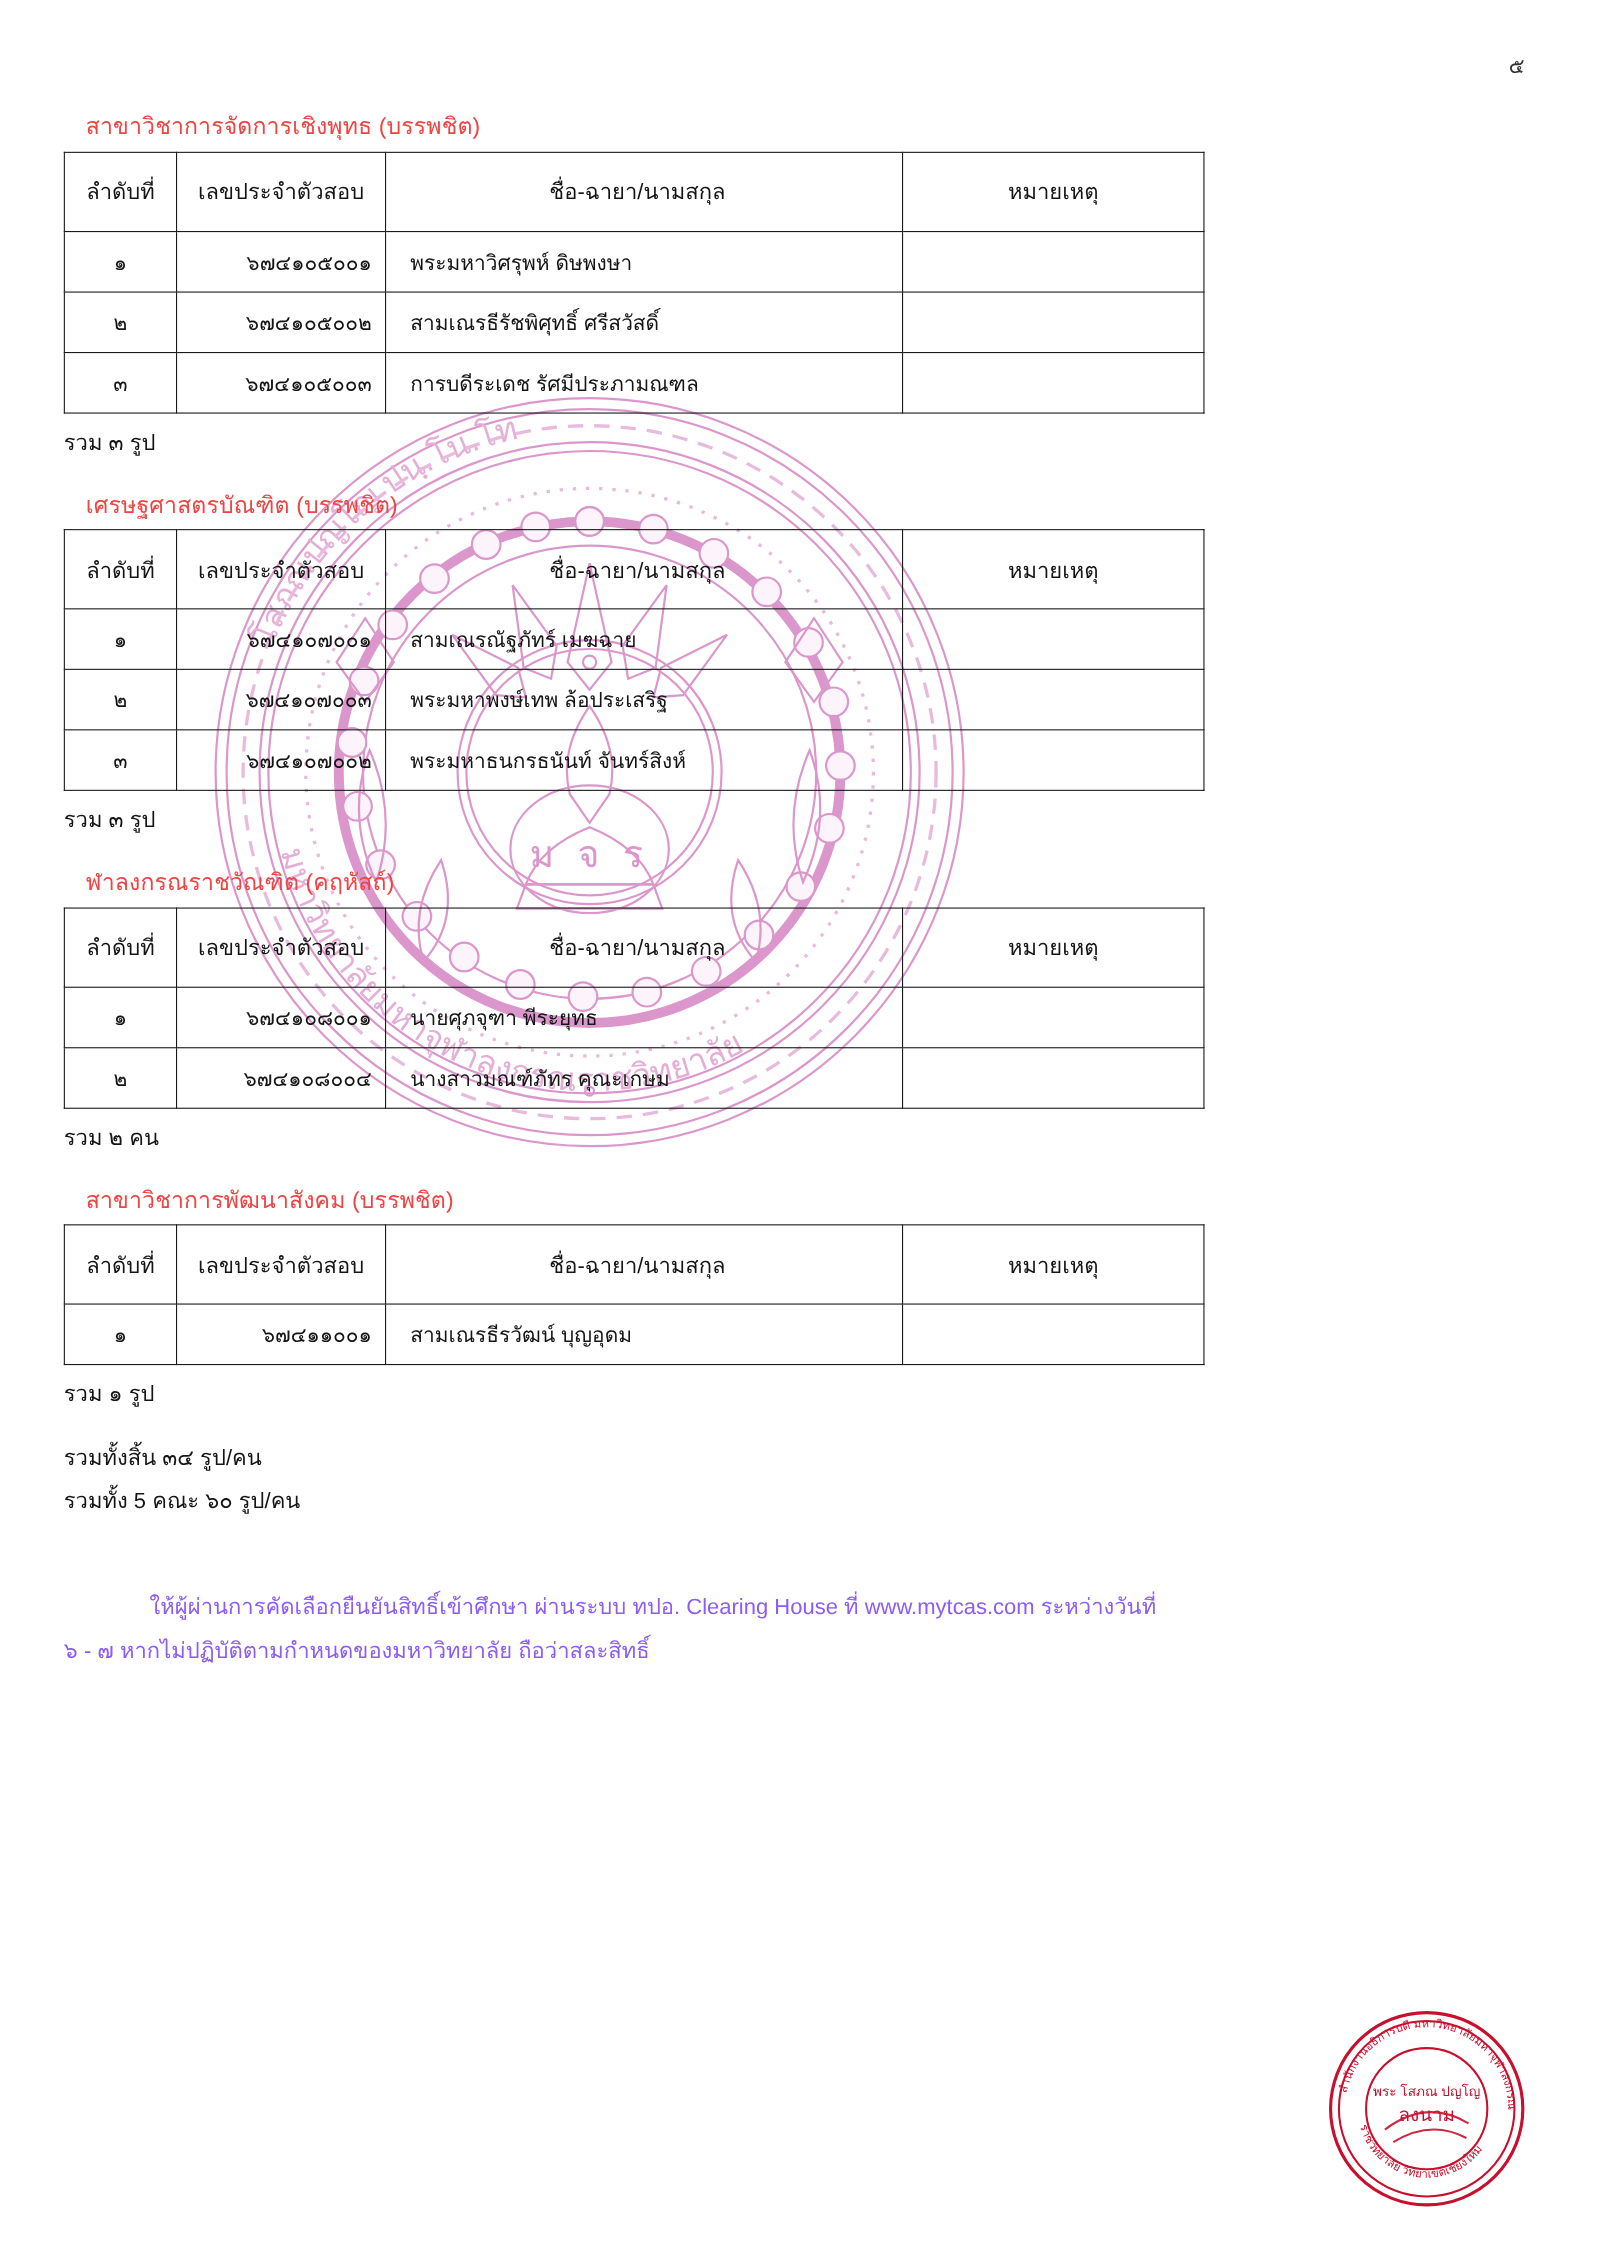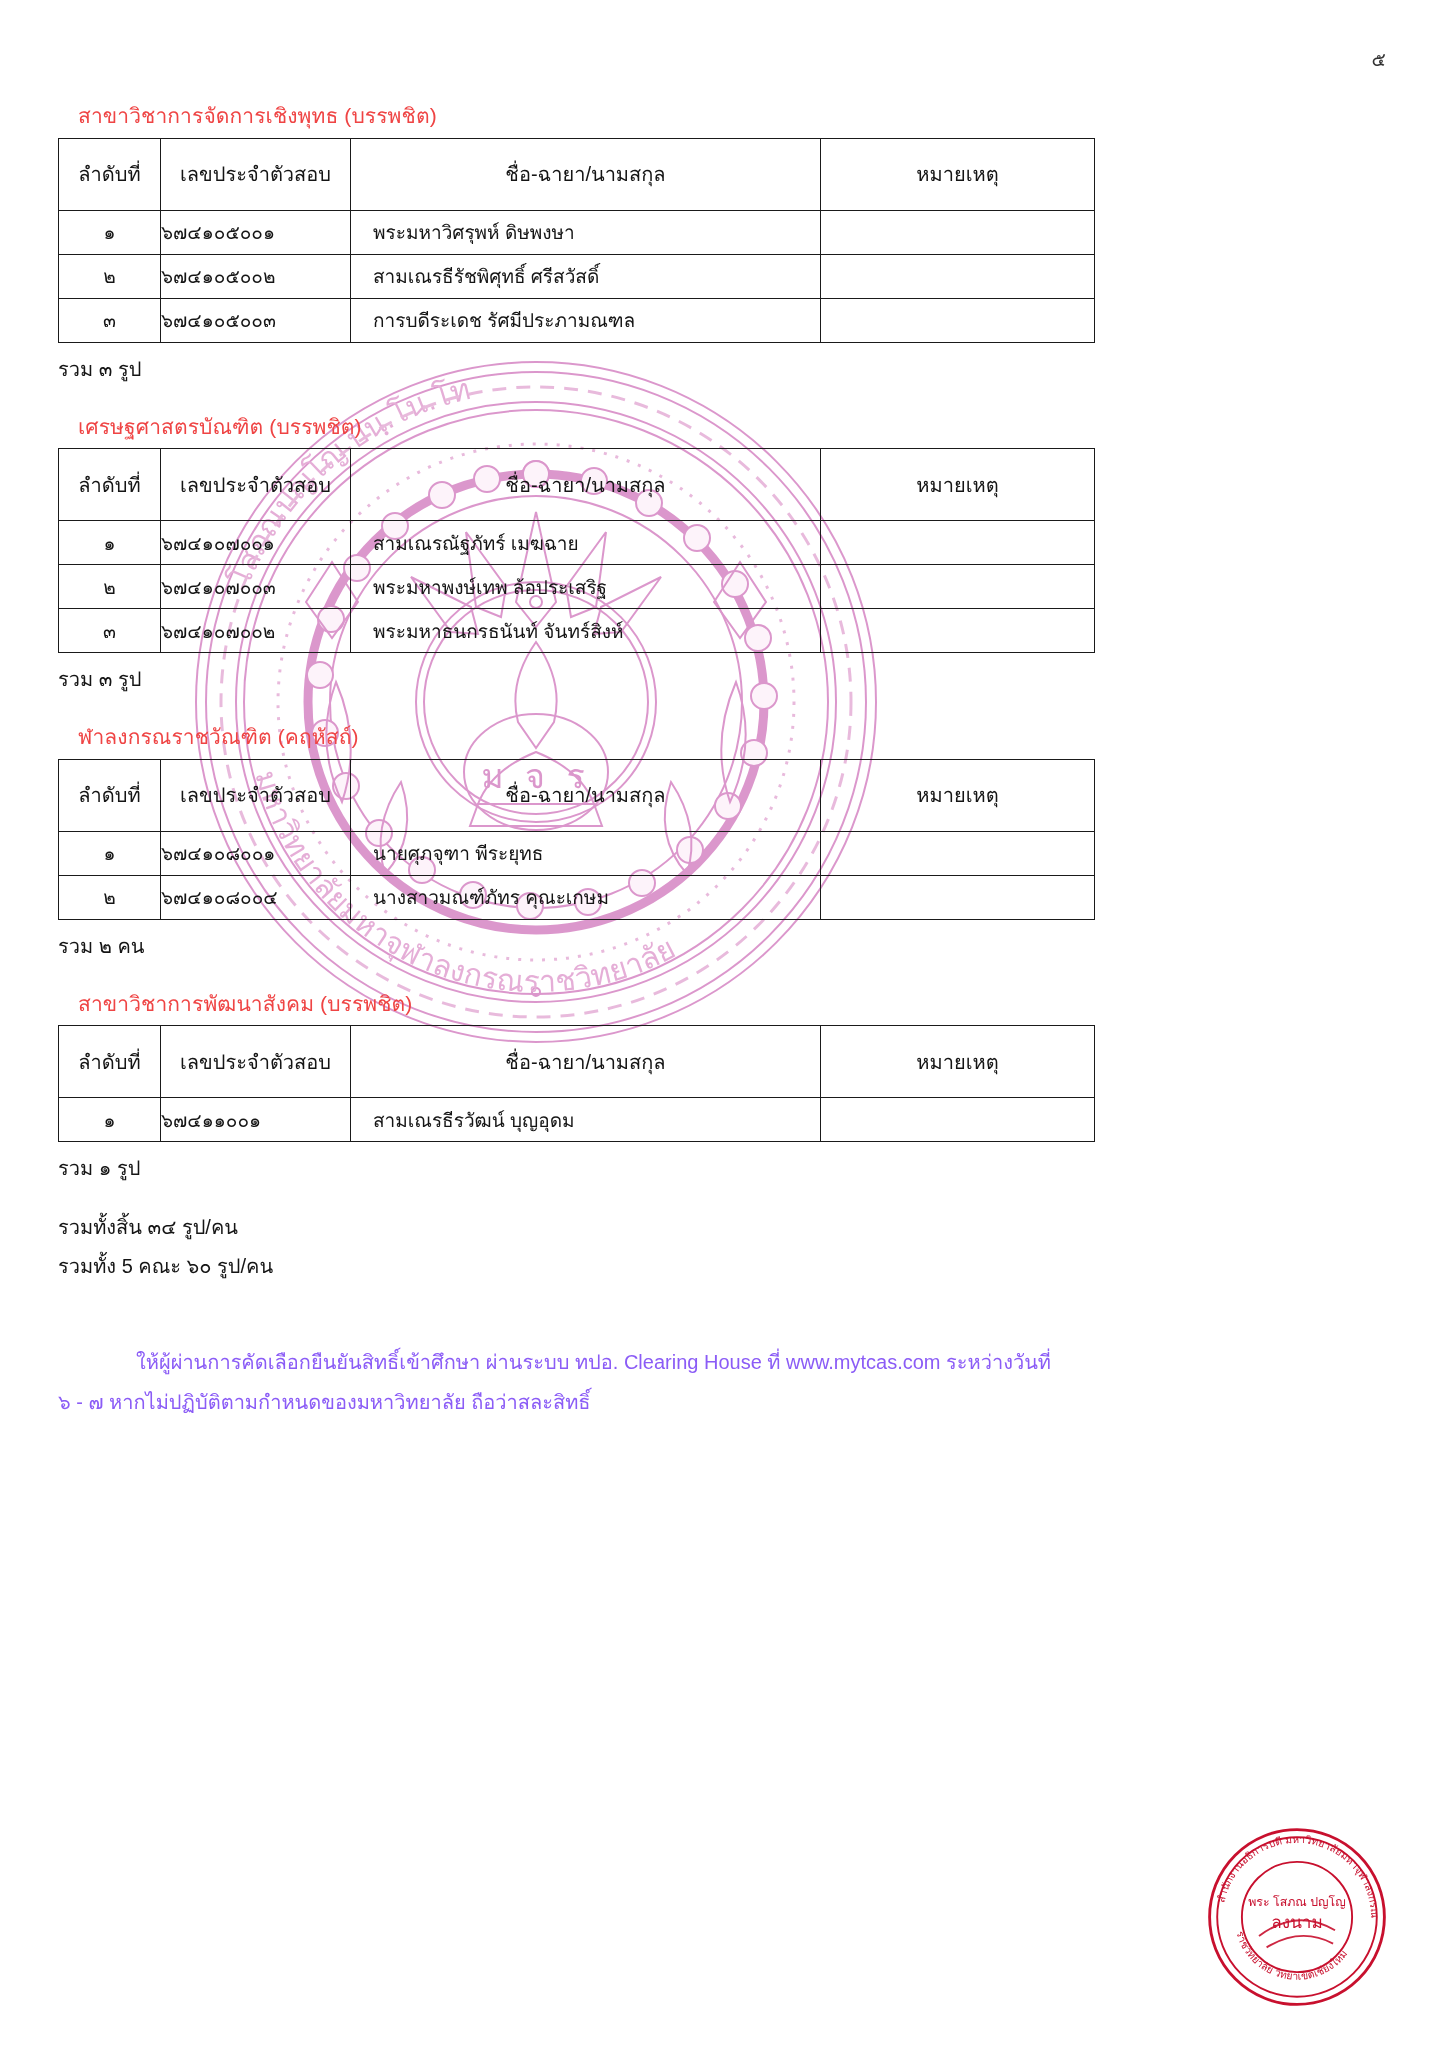--- a/index.html
+++ b/index.html
@@ -62,37 +62,37 @@
   }
 
   table.tbl {
     border-collapse: collapse;
     width: 1036px;
     table-layout: fixed;
     background: transparent;
   }
   table.tbl th, table.tbl td {
     border: 1.6px solid #1a1a1a;
-    padding: 0;
+    padding: 12px;
     font-weight: normal;
     background: transparent;
   }
   table.tbl th {
     height: 72px;
     font-size: 20px;
     text-align: center;
     vertical-align: middle;
   }
   table.tbl td {
     height: 44px;
     font-size: 19px;
     vertical-align: middle;
   }
   .c-no    { width: 102px; text-align: center; }
-  .c-code  { width: 190px; text-align: left; }
+  .c-code  { width: 190px; text-align: right; }
   .c-name  { width: 470px; text-align: left; padding-left: 22px !important; }
   .c-note  { width: 274px; text-align: center; }
   th.c-name { text-align: center; padding-left: 0 !important; }
 
   .subtotal {
     width: 1036px;
     text-align: left;
     font-size: 20px;
     margin: 10px 0 26px 0;
     padding-right: 14px;

